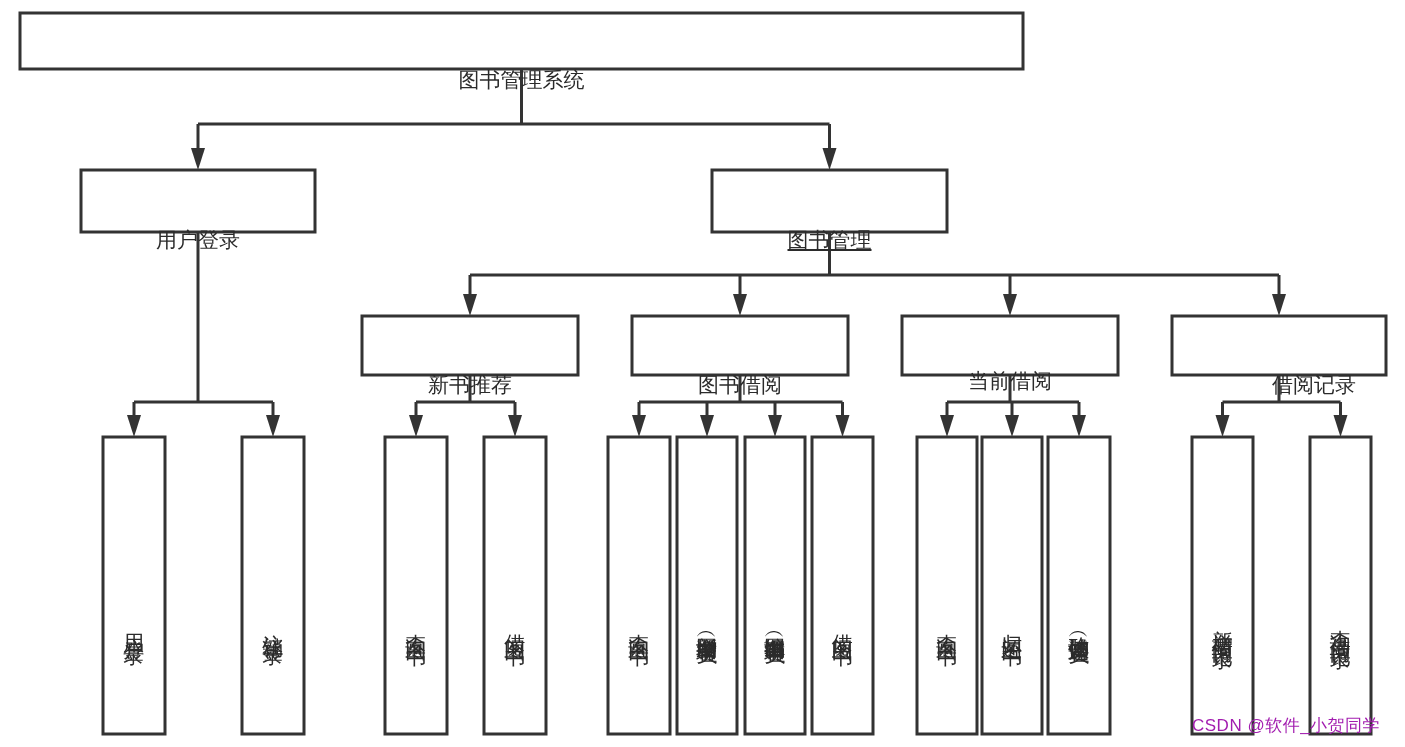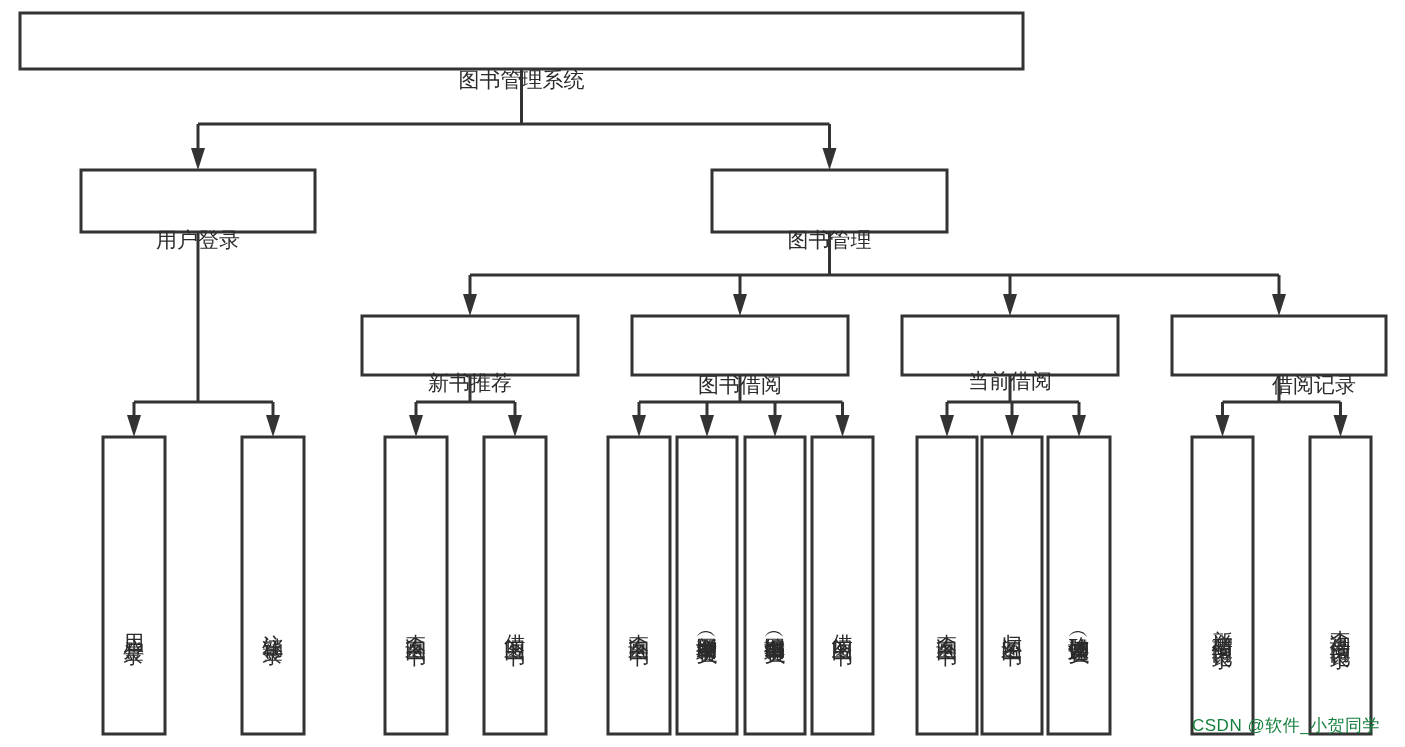--- a/index.html
+++ b/index.html
@@ -52,21 +52,21 @@
     writing-mode: vertical-rl;
     text-orientation: upright;
     letter-spacing: 2px;
     white-space: nowrap;
   }
   .watermark {
     position: absolute;
     left: 1192px;
     top: 714px;
     font-size: 17px;
-    color: #15803d;
+    color: #a21caf;
     letter-spacing: 0.5px;
     white-space: nowrap;
   }
 </style>
 </head>
 <body>
 
 <div id="page">
 
   <svg class="diagram" viewBox="0 0 1405 747">
@@ -144,22 +144,22 @@
         <rect x="982" y="437" width="60" height="297" class="node-rect"></rect>
         <rect x="1048" y="437" width="62" height="297" class="node-rect"></rect>
         <rect x="1192" y="437" width="61" height="297" class="node-rect"></rect>
         <rect x="1310" y="437" width="61" height="297" class="node-rect"></rect>
       </g>
   </svg>
 
   <div id="labels">
       <div class="node-label" style="left: 20px; top: 13px; width: 1003px; height: 56px;">图书管理系统</div>
       <div class="node-label" style="left: 81px; top: 170px; width: 234px; height: 62px;">用户登录</div>
-      <div class="node-label" style="left: 712px; top: 170px; width: 235px; height: 62px;">图书管理</div>
-      <div class="node-label" style="left: 362px; top: 316px; width: 216px; height: 59px; font-family: Liberation Mono, monospace;">新书推荐</div>
+      <div class="node-label" style="left: 712px; top: 170px; width: 235px; height: 62px; text-decoration: underline;">图书管理</div>
+      <div class="node-label" style="left: 362px; top: 316px; width: 216px; height: 59px;">新书推荐</div>
       <div class="node-label" style="left: 632px; top: 316px; width: 216px; height: 59px;">图书借阅</div>
       <div class="node-label" style="left: 902px; top: 316px; width: 216px; height: 51px; border-radius: 7px;">当前借阅</div>
       <div class="node-label" style="left: 1172px; top: 316px; width: 214px; height: 59px; padding-left: 35px;">借阅记录</div>
       <div class="node-label vertical" style="left: 103px; top: 437px; width: 62px; height: 297px; font-size: 21px; letter-spacing: 4px;">用户登录</div>
       <div class="node-label vertical" style="left: 242px; top: 437px; width: 62px; height: 297px; font-size: 21px; letter-spacing: 4px;">注销登录</div>
       <div class="node-label vertical" style="left: 385px; top: 437px; width: 62px; height: 297px; font-size: 21px; letter-spacing: 4px;">查询图书</div>
       <div class="node-label vertical" style="left: 484px; top: 437px; width: 62px; height: 297px; font-size: 21px; letter-spacing: 4px;">借阅图书</div>
       <div class="node-label vertical" style="left: 608px; top: 437px; width: 62px; height: 297px; font-size: 21px; letter-spacing: 4px;">查询图书</div>
       <div class="node-label vertical" style="left: 677px; top: 437px; width: 60px; height: 297px; font-size: 21px; letter-spacing: 1px;">新增图书（管理员）</div>
       <div class="node-label vertical" style="left: 745px; top: 437px; width: 60px; height: 297px; font-size: 21px; letter-spacing: 1px;">编辑图书（管理员）</div>

